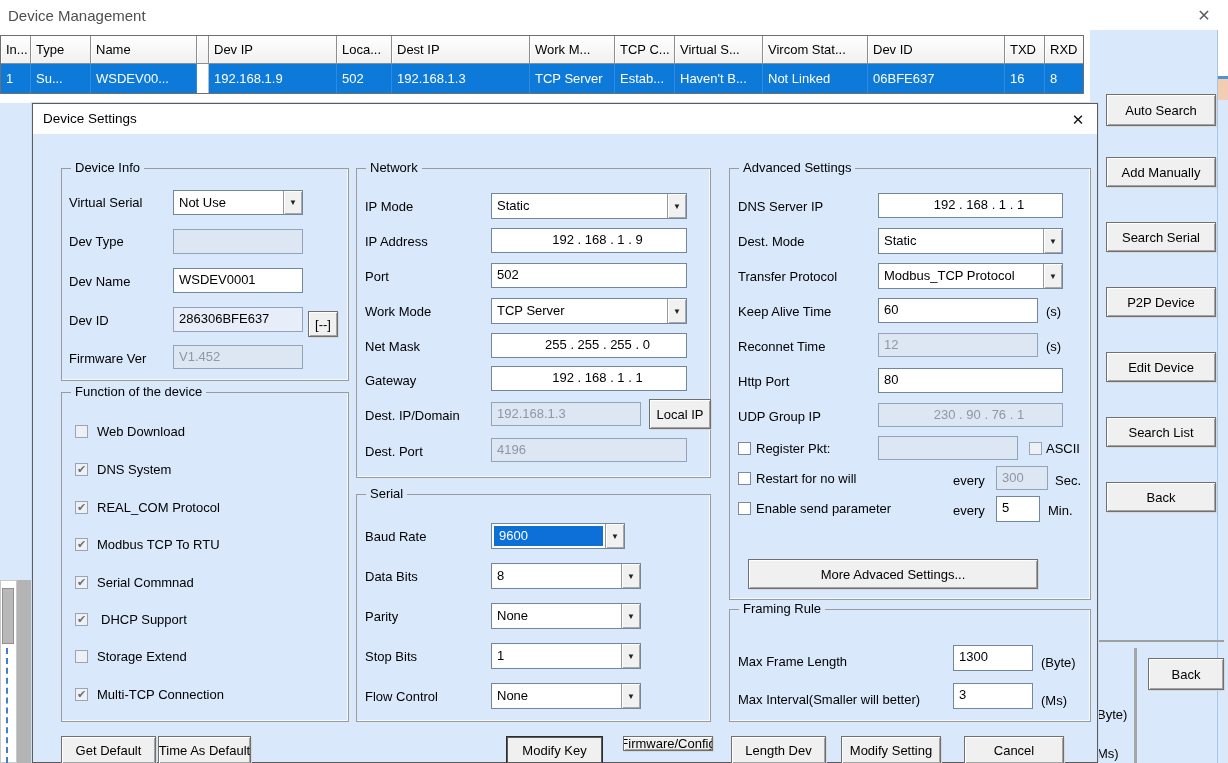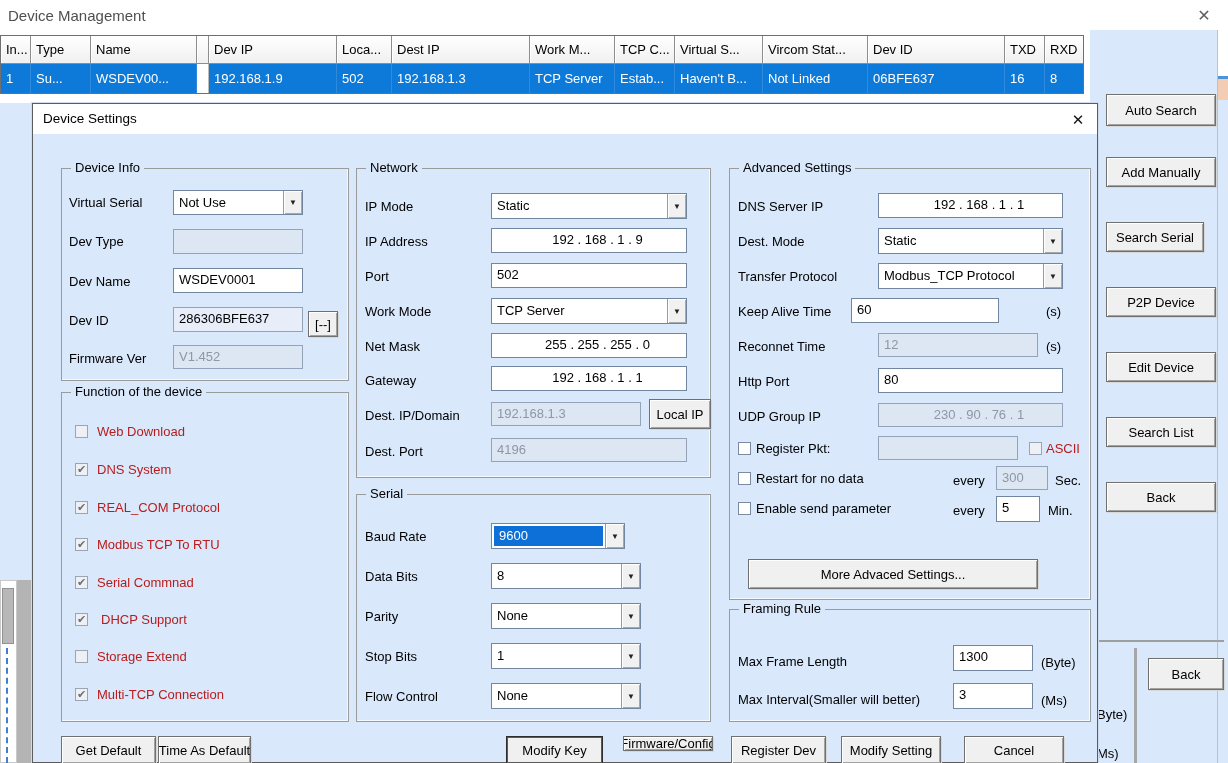--- a/index.html
+++ b/index.html
@@ -41,21 +41,21 @@
   .dlg-title{left:0;top:0;width:100%;height:30px;background:#ffffff}
   .dlg-title-text{left:10px;top:7px;font-size:13.5px;color:#000;white-space:nowrap}
   .dlg-close{left:1032px;top:5px;width:26px;height:22px;font-size:15px;color:#111;
     display:flex;align-items:center;justify-content:center}
 
   .grp{border:1px solid #9b9b9b;box-shadow:inset -1px -1px 0 #f5f9ff}
   .legend{position:absolute;top:-9px;left:9px;background:#d9e8fb;padding:0 4px;
     font-size:13px;color:#000;white-space:nowrap}
 
   .lbl{font-size:13px;color:#000;white-space:nowrap}
-  .lbl.gray{color:#b91c1c}
+  .lbl.gray{color:#000000}
   .field{background:#fff;border:1px solid #7386a0;font-size:13px;color:#000;
     line-height:22px;padding-left:5px;white-space:nowrap;overflow:hidden}
   .field.ctr{text-align:center;padding-left:17px}
   .field.dis{background:#dde6f3;color:#8e97a6;border-color:#95a3ba}
   .field.lite{background:#e7eef9;color:#000;border-color:#95a3ba}
 
   .combo{background:#fff;border:1px solid #7386a0;display:flex}
   .combo-text{flex:1;font-size:13px;line-height:23px;padding-left:5px;color:#000;
     overflow:hidden;white-space:nowrap}
   .combo-text.sel{background:#0d6fd8;color:#fff;margin:2px;line-height:19px}
@@ -118,21 +118,21 @@
     <div class="dcell" style="width:88px">Haven't B...</div>
     <div class="dcell" style="width:105px">Not Linked</div>
     <div class="dcell" style="width:137px">06BFE637</div>
     <div class="dcell" style="width:40px">16</div>
     <div class="dcell" style="width:38px;border-right:none">8</div>
   </div>
 </div>
 
 <div class="abs btn" style="left:1106px;top:94px;width:110px;height:32px">Auto Search</div>
 <div class="abs btn" style="left:1106px;top:157px;width:110px;height:30px">Add Manually</div>
-<div class="abs btn" style="left:1106px;top:222px;width:98px;height:30px">Search Serial</div>
+<div class="abs btn" style="left:1106px;top:222px;width:110px;height:30px">Search Serial</div>
 <div class="abs btn" style="left:1106px;top:287px;width:110px;height:30px">P2P Device</div>
 <div class="abs btn" style="left:1106px;top:352px;width:110px;height:30px">Edit Device</div>
 <div class="abs btn" style="left:1106px;top:417px;width:110px;height:30px">Search List</div>
 <div class="abs btn" style="left:1106px;top:482px;width:110px;height:30px">Back</div>
 
 <div class="abs" style="left:1217px;top:30px;width:11px;height:733px;border-left:1px solid #a9c4e4"></div>
 <div class="abs" style="left:1218px;top:30px;width:10px;height:46px;background:#ffffff"></div>
 <div class="abs" style="left:1218px;top:76px;width:10px;height:3px;background:#4f93d6"></div>
 <div class="abs" style="left:1218px;top:79px;width:10px;height:21px;background:#f2cdb4"></div>
 
@@ -267,21 +267,21 @@
   <div class="abs combo" style="left:845px;top:124px;width:185px;height:26px">
     <span class="combo-text">Static</span>
     <span class="combo-arrow">▼</span>
   </div>
   <div class="abs lbl" style="left:705px;top:165px">Transfer Protocol</div>
   <div class="abs combo" style="left:845px;top:159px;width:185px;height:26px">
     <span class="combo-text">Modbus_TCP Protocol</span>
     <span class="combo-arrow">▼</span>
   </div>
   <div class="abs lbl" style="left:705px;top:200px">Keep Alive Time</div>
-  <div class="abs field" style="left:818px;top:194px;width:148px;height:25px">60</div>
+  <div class="abs field" style="left:845px;top:194px;width:160px;height:25px">60</div>
   <div class="abs lbl" style="left:1013px;top:200px">(s)</div>
   <div class="abs lbl" style="left:705px;top:235px">Reconnet Time</div>
   <div class="abs field dis" style="left:845px;top:229px;width:160px;height:24px">12</div>
   <div class="abs lbl" style="left:1013px;top:235px">(s)</div>
   <div class="abs lbl" style="left:705px;top:270px">Http Port</div>
   <div class="abs field" style="left:845px;top:264px;width:185px;height:25px">80</div>
   <div class="abs lbl" style="left:705px;top:305px">UDP Group IP</div>
   <div class="abs field dis ctr" style="left:845px;top:299px;width:185px;height:24px">230 . 90 . 76 . 1</div>
 
   <div class="abs chk" style="left:705px;top:338px">
@@ -290,21 +290,21 @@
   <div class="abs lbl" style="left:723px;top:337px">Register Pkt:</div>
   <div class="abs field dis" style="left:845px;top:332px;width:140px;height:24px"></div>
   <div class="abs chk dis" style="left:996px;top:338px">
       <span class="tick">✔</span>
     </div>
   <div class="abs lbl gray" style="left:1013px;top:337px">ASCII</div>
 
   <div class="abs chk" style="left:705px;top:368px">
       <span class="tick">✔</span>
     </div>
-  <div class="abs lbl" style="left:723px;top:367px">Restart for no data</div>
+  <div class="abs lbl" style="left:723px;top:367px">Restart for no will</div>
   <div class="abs lbl" style="left:920px;top:369px">every</div>
   <div class="abs field dis" style="left:963px;top:362px;width:52px;height:24px">300</div>
   <div class="abs lbl" style="left:1022px;top:369px">Sec.</div>
 
   <div class="abs chk" style="left:705px;top:398px">
       <span class="tick">✔</span>
     </div>
   <div class="abs lbl" style="left:723px;top:397px">Enable send parameter</div>
   <div class="abs lbl" style="left:920px;top:399px">every</div>
   <div class="abs field" style="left:963px;top:392px;width:44px;height:26px">5</div>
@@ -320,16 +320,16 @@
   <div class="abs lbl" style="left:1008px;top:551px">(Byte)</div>
   <div class="abs lbl" style="left:705px;top:588px">Max Interval(Smaller will better)</div>
   <div class="abs field" style="left:920px;top:579px;width:80px;height:26px">3</div>
   <div class="abs lbl" style="left:1008px;top:589px">(Ms)</div>
 
   <div class="abs btn" style="left:28px;top:632px;width:95px;height:28px">Get Default</div>
   <div class="abs btn" style="left:125px;top:632px;width:93px;height:28px">Time As Default</div>
   <div class="abs btn" style="left:220px;top:660px;width:98px;height:28px">Load Default</div>
   <div class="abs btn def" style="left:473px;top:632px;width:97px;height:28px">Modify Key</div>
   <div class="abs btn" style="left:590px;top:632px;width:90px;height:15px">Firmware/Config</div>
-  <div class="abs btn" style="left:698px;top:632px;width:95px;height:28px">Register Dev</div>
+  <div class="abs btn" style="left:698px;top:632px;width:95px;height:28px">Length Dev</div>
   <div class="abs btn" style="left:808px;top:632px;width:100px;height:28px">Modify Setting</div>
   <div class="abs btn" style="left:931px;top:632px;width:100px;height:28px">Cancel</div>
 </div>
 
 </body></html>

